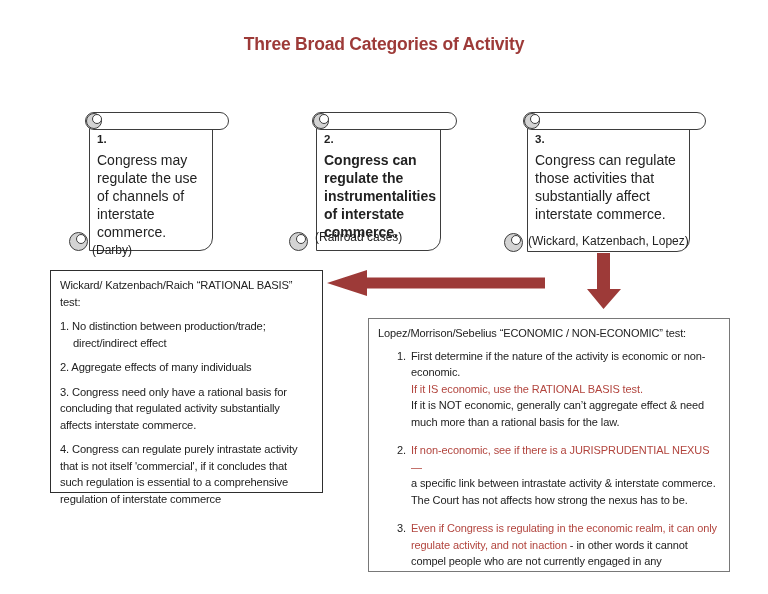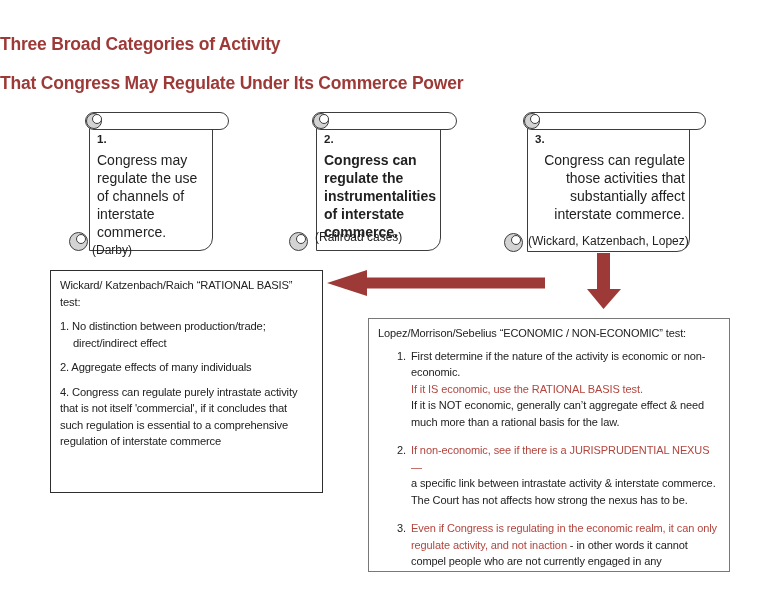--- a/index.html
+++ b/index.html
@@ -2,21 +2,21 @@
 <html style="--maroon: #9D3A38; --red: #B2453E;"><head>
 <meta charset="utf-8">
 <style>
   html,body{margin:0;padding:0;background:#fff;}
   #page{
     position:relative; width:768px; height:594px; background:#ffffff;
     font-family:"Liberation Sans", sans-serif; color:#1f1f1f; overflow:hidden;
   }
   
   .title-line{
-    position:absolute; left:0; width:768px; 
+    position:absolute; left:0; width:768px; text-align:center;
     font-weight:bold; font-size:17.5px; letter-spacing:-0.2px; color:var(--maroon);
   }
   #title1{top:34px;}
   #title2{top:73px;}
 
   
   .scroll{position:absolute;}
   .sc-bar{
     position:absolute; left:0; right:0; top:0; height:18px; background:#fff;
     border:1.4px solid #3d3d3d; border-radius:9px; z-index:3; box-sizing:border-box;
@@ -52,21 +52,21 @@
   #scroll1 .sc-text{width:114px;}
 
   #scroll2{left:312px; top:112px; width:145px; height:139px;}
   #scroll2 .sc-botcurl{left:-23px; bottom:0px;}
   #scroll2 .sc-label{left:3px; top:118px;}
   #scroll2 .sc-text{width:117px;font-weight:bold;}
 
   #scroll3{left:523px; top:112px; width:183px; height:140px;}
   #scroll3 .sc-botcurl{left:-19px; bottom:0px;}
   #scroll3 .sc-label{left:5px; top:122px;}
-  #scroll3 .sc-text{width:150px;text-align:right;}
+  #scroll3 .sc-text{width:150px;}
 
   
   .arrow{position:absolute; color:var(--maroon);}
   #arrow-left{left:325px; top:266px;}
   #arrow-down{left:586px; top:253px;}
 
   
   .box{position:absolute; background:#fff; box-sizing:border-box;}
   #left-box{
     left:50px; top:270px; width:273px; height:223px;
@@ -90,21 +90,20 @@
   .rb-text{flex:1; padding-right:2px;}
   .seg-red{color:var(--red);}
   .seg-black{color:#222;}
 </style>
 </head>
 <body>
 
 <div id="page">
 
   <div id="title1" class="title-line">Three Broad Categories of Activity</div>
-  <div id="title2" class="title-line">That Congress May Regulate Under Its Commerce Power</div>
 
   <div id="scroll1" class="scroll">
     <div class="sc-body">
       <div class="sc-num">1.</div>
       <div class="sc-text">Congress may regulate the use of channels of interstate commerce.</div>
     </div>
     <div class="sc-bar"></div>
     <div class="sc-topcurl"></div>
     <div class="sc-botcurl"></div>
     <div class="sc-label">(Darby)</div>
@@ -137,20 +136,21 @@
   </svg>
   <svg id="arrow-down" class="arrow" width="38" height="57" viewBox="0 0 38 57">
     <polygon fill="currentColor" points="11,0 24,0 24,36 35,36 17.5,56 1,36 11,36"></polygon>
   </svg>
 
   <div id="left-box" class="box">
     <div class="lb-header">Wickard/ Katzenbach/Raich  “RATIONAL BASIS” test:</div>
     <p class="lb-item hang">1. No distinction between production/trade;
 direct/indirect effect</p>
     <p class="lb-item">2. Aggregate effects of many individuals</p>
+    <p class="lb-item">3. Congress need only have a rational basis for concluding that regulated activity substantially affects interstate commerce.</p>
     <p class="lb-item">4. Congress can regulate purely intrastate activity that is not itself 'commercial', if it concludes that such regulation is essential to a comprehensive regulation of interstate commerce</p>
   </div>
 
   <div id="right-box" class="box">
     <div class="rb-header">Lopez/Morrison/Sebelius “ECONOMIC / NON-ECONOMIC” test:</div>
 
     <div id="rb-item-1" class="rb-item">
       <span class="rb-num">1.</span>
       <div class="rb-text">
         <span class="seg-black">First determine if the nature of the activity is economic or non-economic.</span><br>

